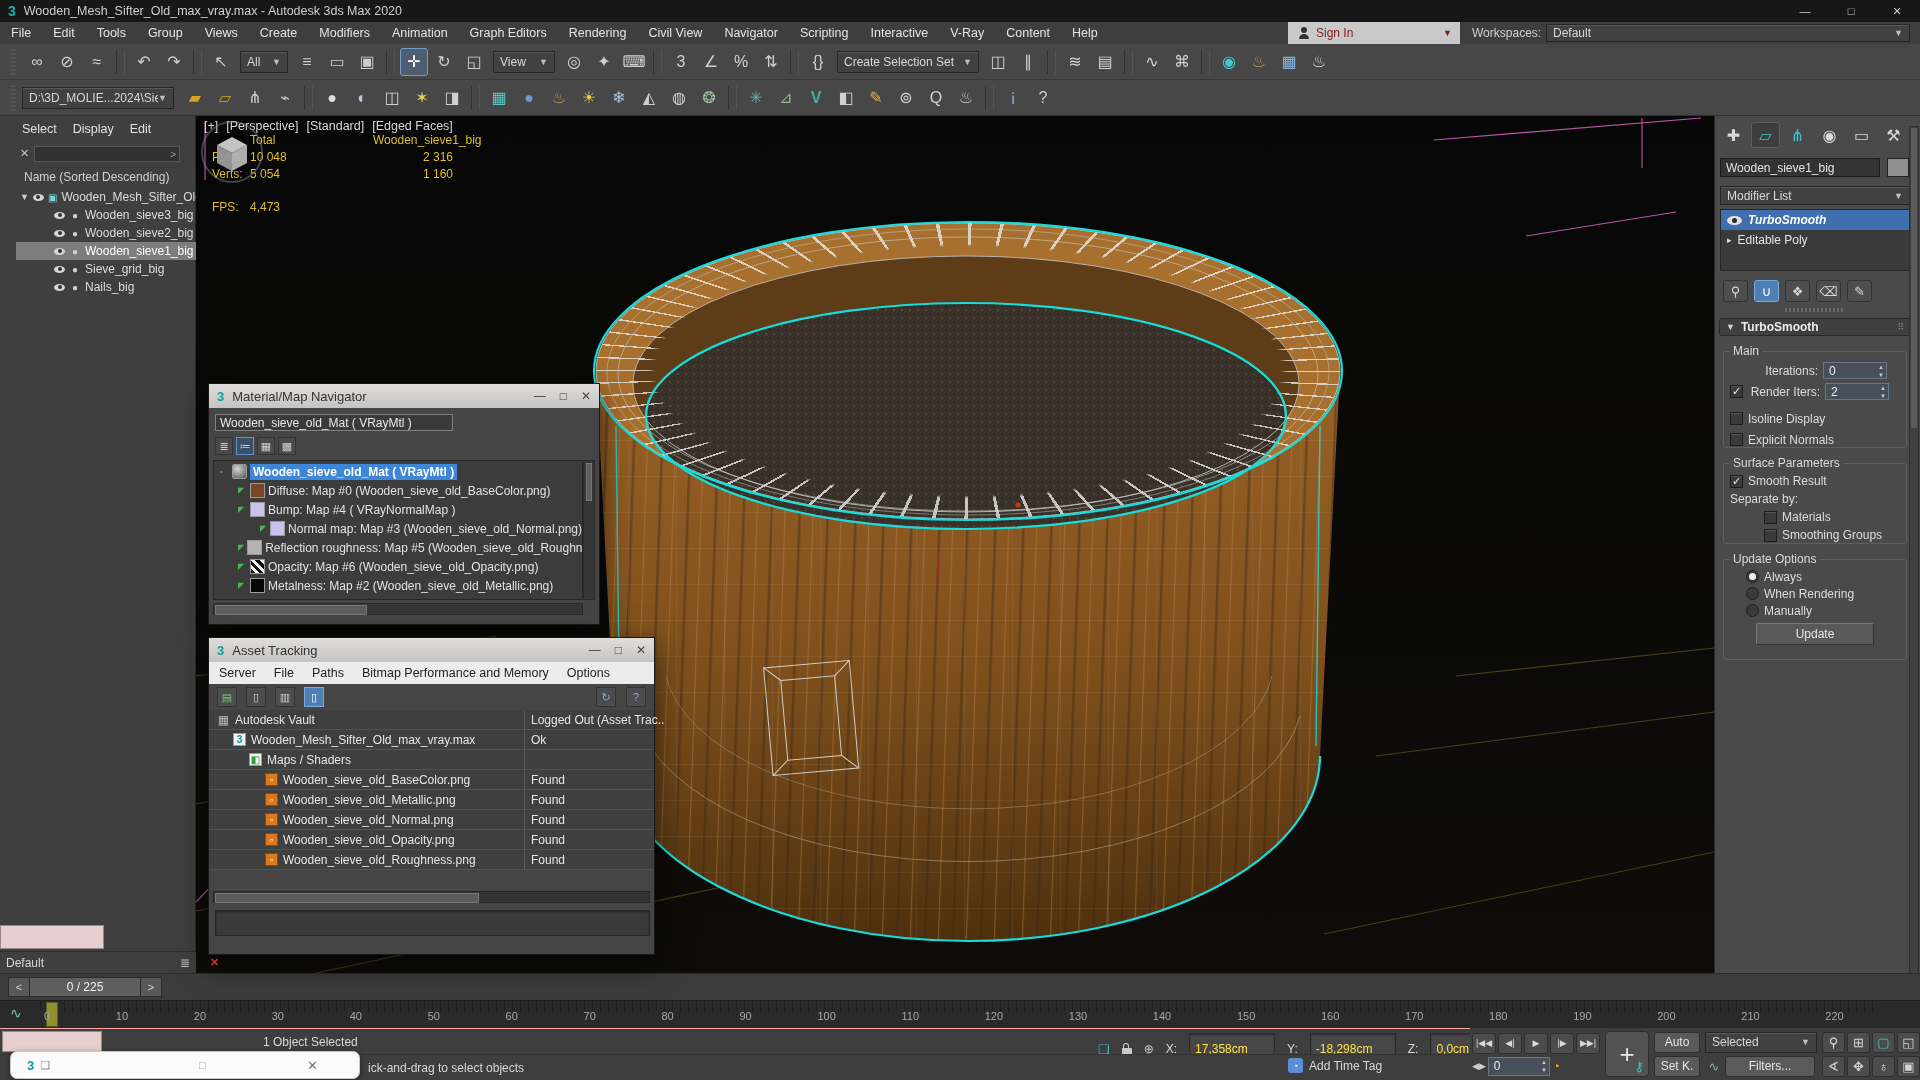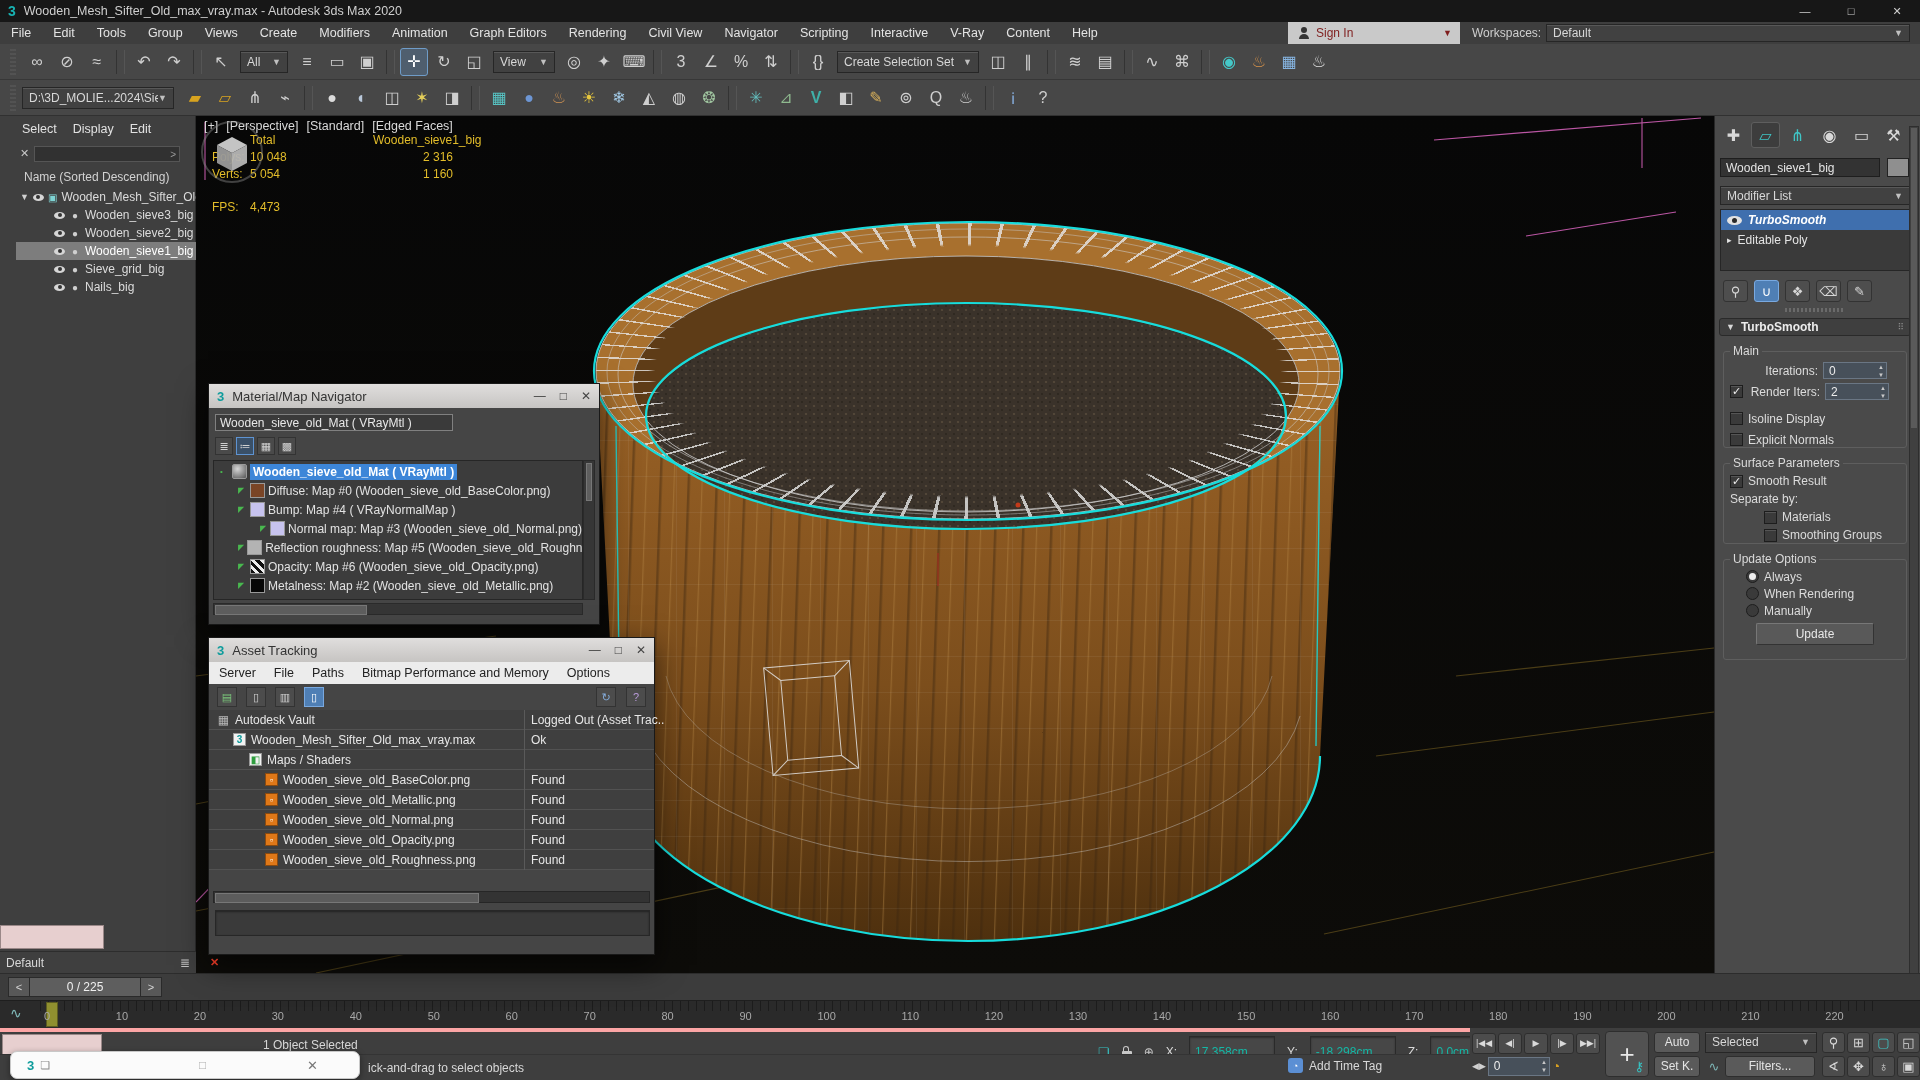--- a/index.html
+++ b/index.html
@@ -164,28 +164,28 @@
   #tsliderrow{left:0;top:973px;width:1920px;height:27px;background:#3c3c3c;border-top:1px solid #2c2c2c;display:flex;align-items:center;box-sizing:border-box;}
   #tslider{margin-left:8px;display:flex;align-items:center;height:20px;}
   .tsbtn{width:22px;height:20px;background:#585858;border:1px solid #2a2a2a;display:flex;align-items:center;justify-content:center;color:#d8d8d8;font-size:11px;box-sizing:border-box;}
   #tsval{width:110px;height:20px;background:#5e5e5e;border:1px solid #2a2a2a;border-left:none;border-right:none;display:flex;align-items:center;justify-content:center;color:#f0f0f0;box-sizing:border-box;}
   #trackbar{left:0;top:1000px;width:1920px;height:28px;background:#2a2a2a;border-top:1px solid #1e1e1e;box-sizing:border-box;}
   #tbruler{position:absolute;left:40px;top:0;width:1840px;height:10px;
      background:repeating-linear-gradient(90deg,#1c1c1c 0 1px,transparent 1px 8px);}
   #tbticks{position:absolute;left:44px;top:9px;width:1800px;display:flex;justify-content:space-between;color:#a8a8a8;font-size:11px;}
   #tbmarker{position:absolute;left:46px;top:1px;width:12px;height:25px;background:#8f8f2f;border:1px solid #5c5c20;box-sizing:border-box;}
   #tbicon{position:absolute;left:10px;top:4px;color:#7fb8b8;font-size:14px;}
-  #statusrow{left:0;top:1028px;width:1920px;height:26px;background:#3e3e3e;border-top:4px solid #fca5a5;box-sizing:border-box;}
+  #statusrow{left:0;top:1028px;width:1920px;height:26px;background:#3e3e3e;border-top:1px solid #fca5a5;box-sizing:border-box;}
   #listener{position:absolute;left:2px;top:2px;width:100px;height:21px;background:#e7cfcf;border:1px solid #9a8888;box-sizing:border-box;}
   #objsel{position:absolute;left:263px;top:6px;color:#d8d8d8;}
   #coordicons{position:absolute;left:1098px;top:4px;display:flex;gap:12px;align-items:center;}
   .brkt{color:#35c4c4;font-size:13px;}
   .lockic{width:10px;height:8px;background:#c8c8c8;border-radius:1px;position:relative;margin-top:5px;}
   .lockic:before{content:"";position:absolute;left:1px;top:-5px;width:6px;height:5px;border:1.5px solid #c8c8c8;border-bottom:none;border-radius:4px 4px 0 0;box-sizing:border-box;}
-  .coordfield{height:32px;background:#474747;border:1px solid #2a2a2a;box-shadow:inset 0 1px 2px #2e2e2e;color:#14b8a6;display:flex;align-items:center;padding:0 5px;box-sizing:border-box;}
+  .coordfield{height:32px;background:#474747;border:1px solid #2a2a2a;box-shadow:inset 0 1px 2px #2e2e2e;color:#fde047;display:flex;align-items:center;padding:0 5px;box-sizing:border-box;}
   #promptrow{left:0;top:1054px;width:1920px;height:26px;background:#3e3e3e;border-top:1px solid #343434;box-sizing:border-box;}
   #taskpreview{position:absolute;left:10px;top:-4px;width:348px;height:26px;background:#fbfbfb;border:1px solid #c8c8c8;border-radius:7px;box-shadow:0 2px 6px rgba(0,0,0,.4);display:flex;align-items:center;z-index:30;}
   #taskpreview .t3{color:#0f9c9c;font-weight:bold;margin-left:16px;font-size:13px;}
   #taskpreview .pg{color:#8a8a8a;margin-left:6px;font-size:11px;}
   #taskpreview .rs{position:absolute;left:188px;color:#b0b0b0;font-size:12px;}
   #taskpreview .cl{position:absolute;left:296px;color:#777;font-size:13px;}
   #prompttext{position:absolute;left:368px;top:6px;color:#d8d8d8;}
   #addtimetag{position:absolute;left:1288px;top:3px;display:flex;align-items:center;gap:6px;color:#d8d8d8;}
   #addtimetag .clock{width:15px;height:15px;border-radius:3px;background:#5b8fd4;color:#fff;font-size:9px;display:flex;align-items:center;justify-content:center;}
 

